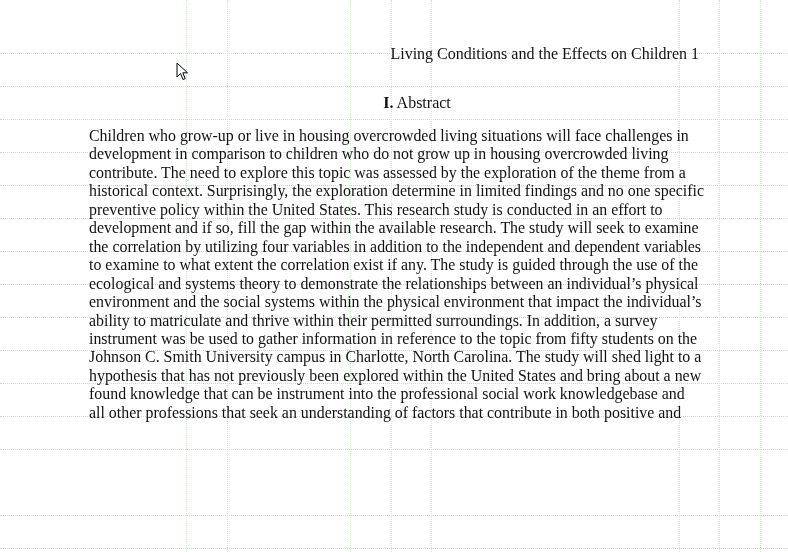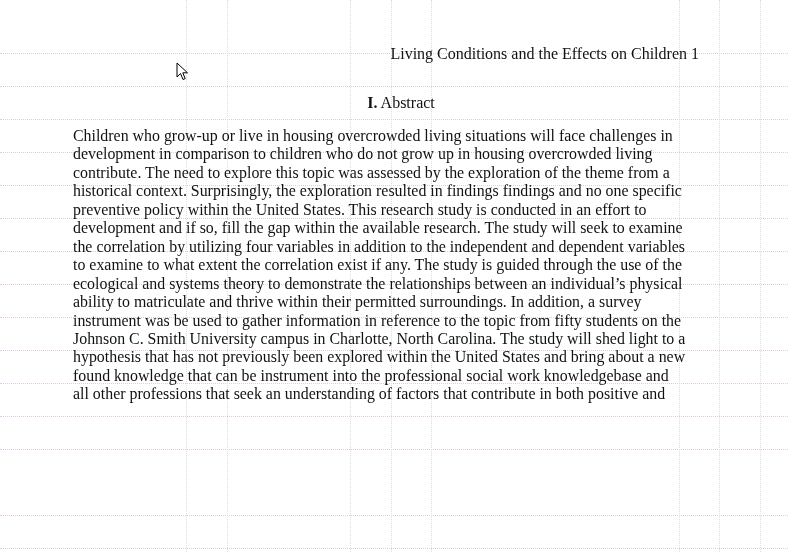--- a/index.html
+++ b/index.html
@@ -30,20 +30,21 @@
     .vline {
       position: absolute;
       top: 0;
       width: 0;
       height: 552px;
       border-left: 1px dotted #cfe6cf;
     }
     .page {
       position: absolute;
       inset: 0;
+      margin-left: 16px;
     }
     .running-head {
       position: absolute;
       top: 44px;
       right: 89px;
       font-size: 16px;
       line-height: 20px;
       white-space: nowrap;
       background: transparent;
     }
@@ -114,26 +115,27 @@
 
   <div class="section-heading">
     <span class="num">I.</span>
     <span>Abstract</span>
   </div>
 
   <div class="abstract">
     <span class="line">Children who grow-up or live in housing overcrowded living situations will face challenges in</span>
     <span class="line">development in comparison to children who do not grow up in housing overcrowded living</span>
     <span class="line">contribute. The need to explore this topic was assessed by the exploration of the theme from a</span>
-    <span class="line">historical context. Surprisingly, the exploration resulted in findings findings and no one specific</span>
+    <span class="line">historical context. Surprisingly, the exploration determine in limited findings and no one specific</span>
     <span class="line">preventive policy within the United States. This research study is conducted in an effort to</span>
     <span class="line">development and if so, fill the gap within the available research. The study will seek to examine</span>
     <span class="line">the correlation by utilizing four variables in addition to the independent and dependent variables</span>
     <span class="line">to examine to what extent the correlation exist if any. The study is guided through the use of the</span>
     <span class="line">ecological and systems theory to demonstrate the relationships between an individual’s physical</span>
+    <span class="line">environment and the social systems within the physical environment that impact the individual’s</span>
     <span class="line">ability to matriculate and thrive within their permitted surroundings. In addition, a survey</span>
     <span class="line">instrument was be used to gather information in reference to the topic from fifty students on the</span>
     <span class="line">Johnson C. Smith University campus in Charlotte, North Carolina. The study will shed light to a</span>
     <span class="line">hypothesis that has not previously been explored within the United States and bring about a new</span>
     <span class="line">found knowledge that can be instrument into the professional social work knowledgebase and</span>
     <span class="line">all other professions that seek an understanding of factors that contribute in both positive and</span>
   </div>
 </div>
 
 <svg class="cursor" viewBox="0 0 14 20">

